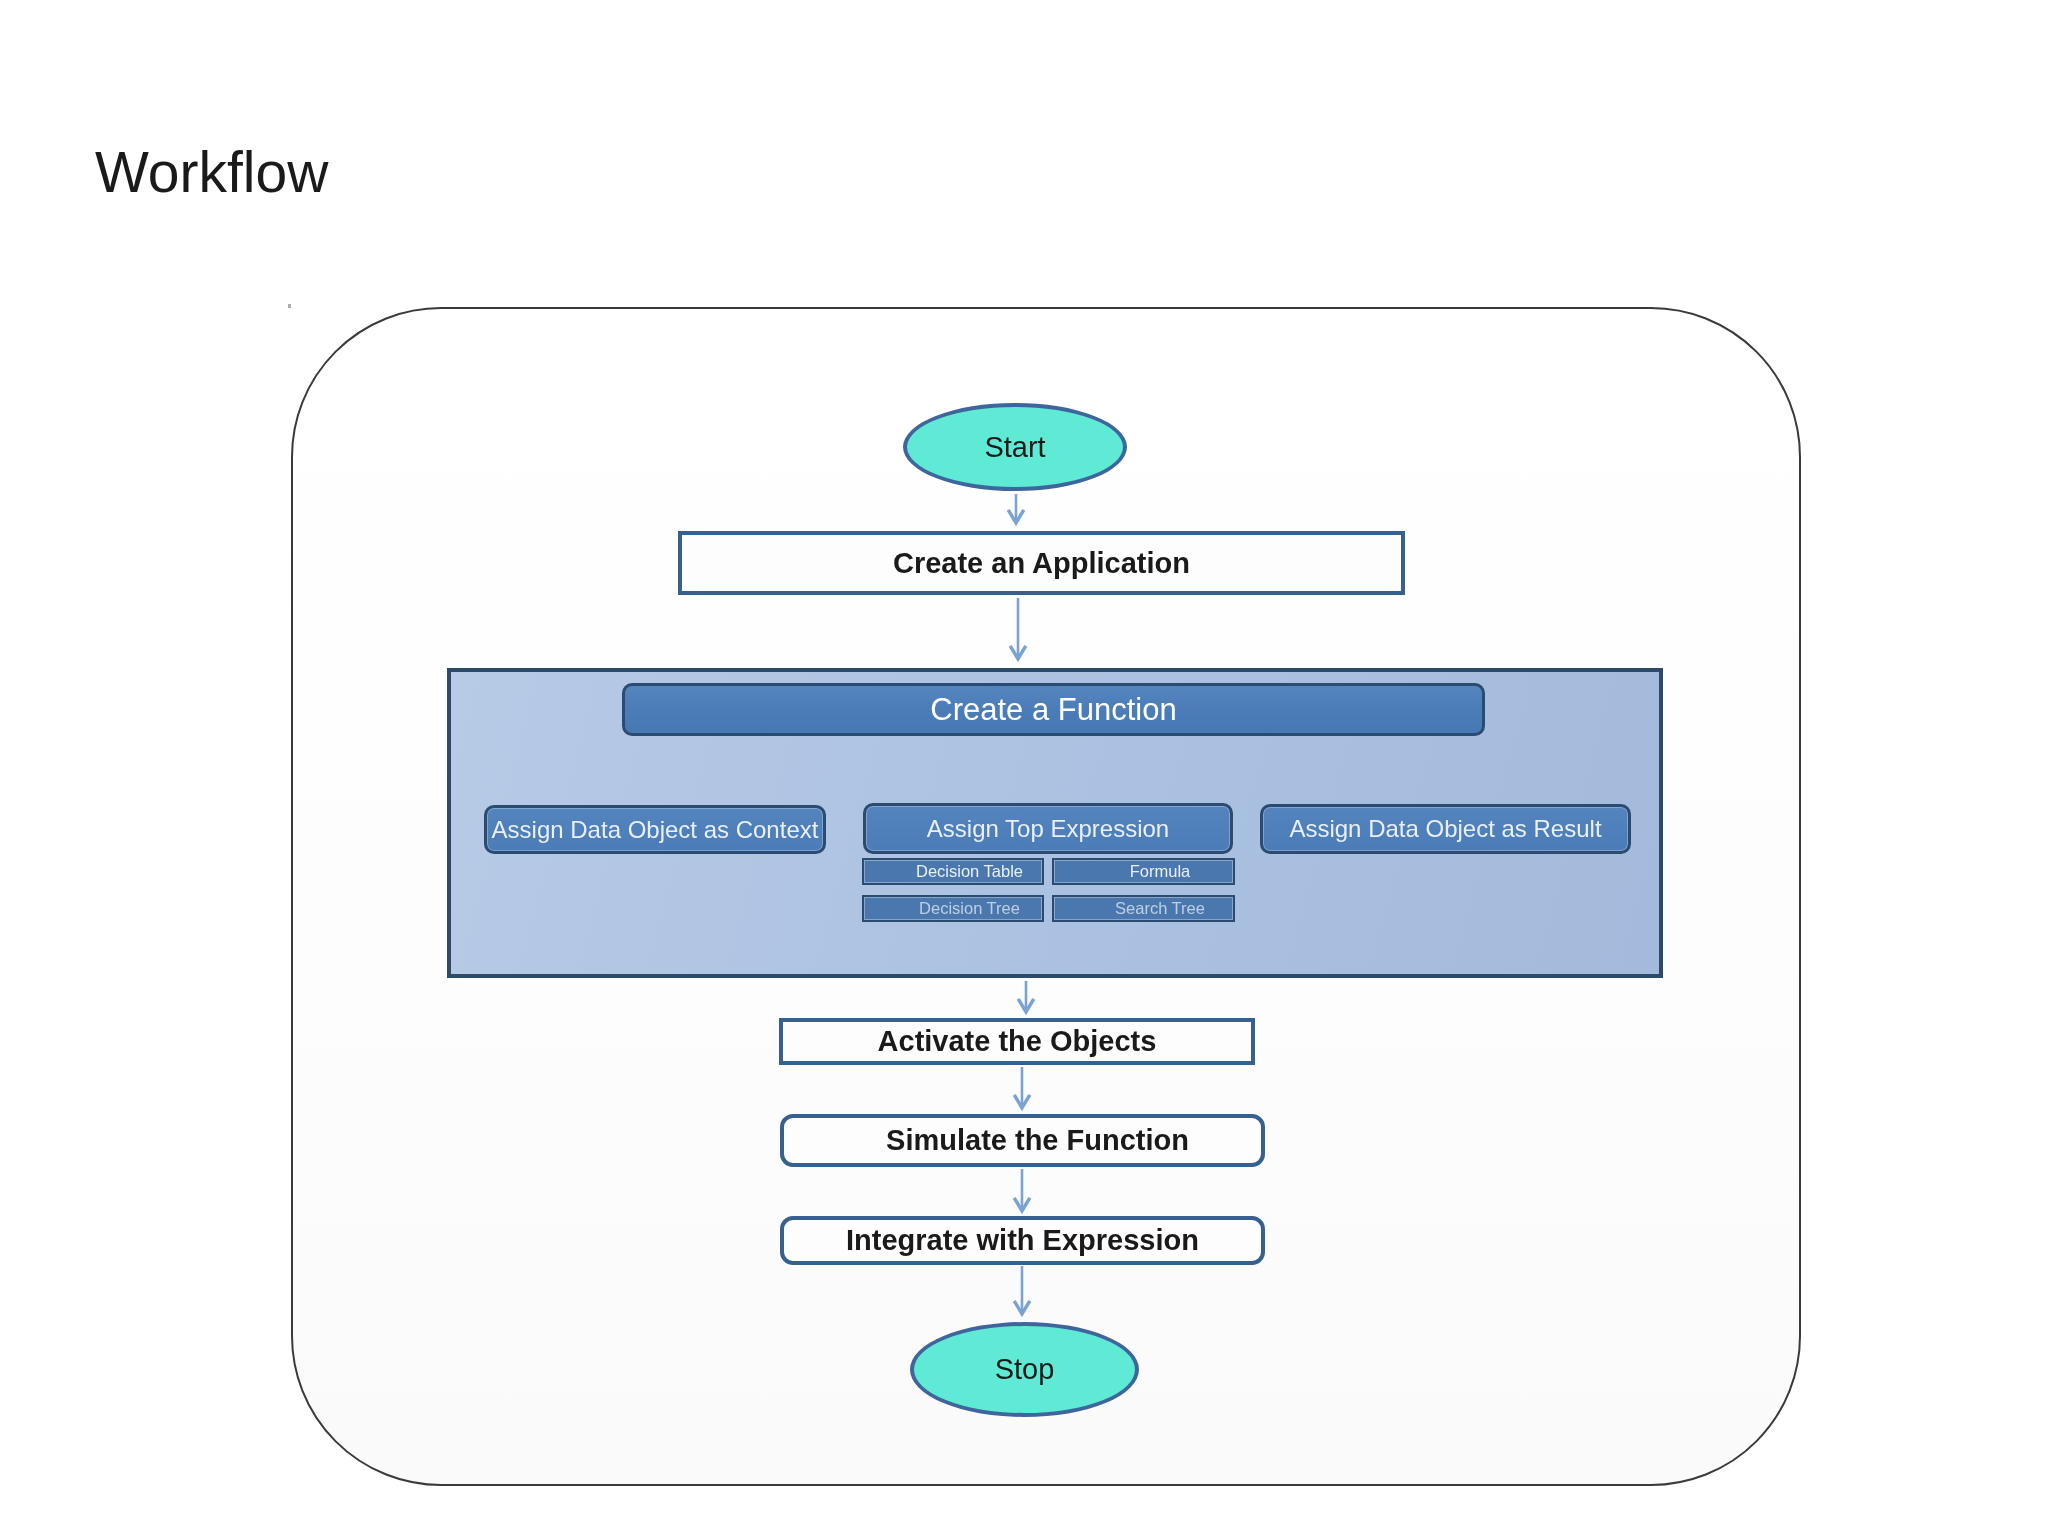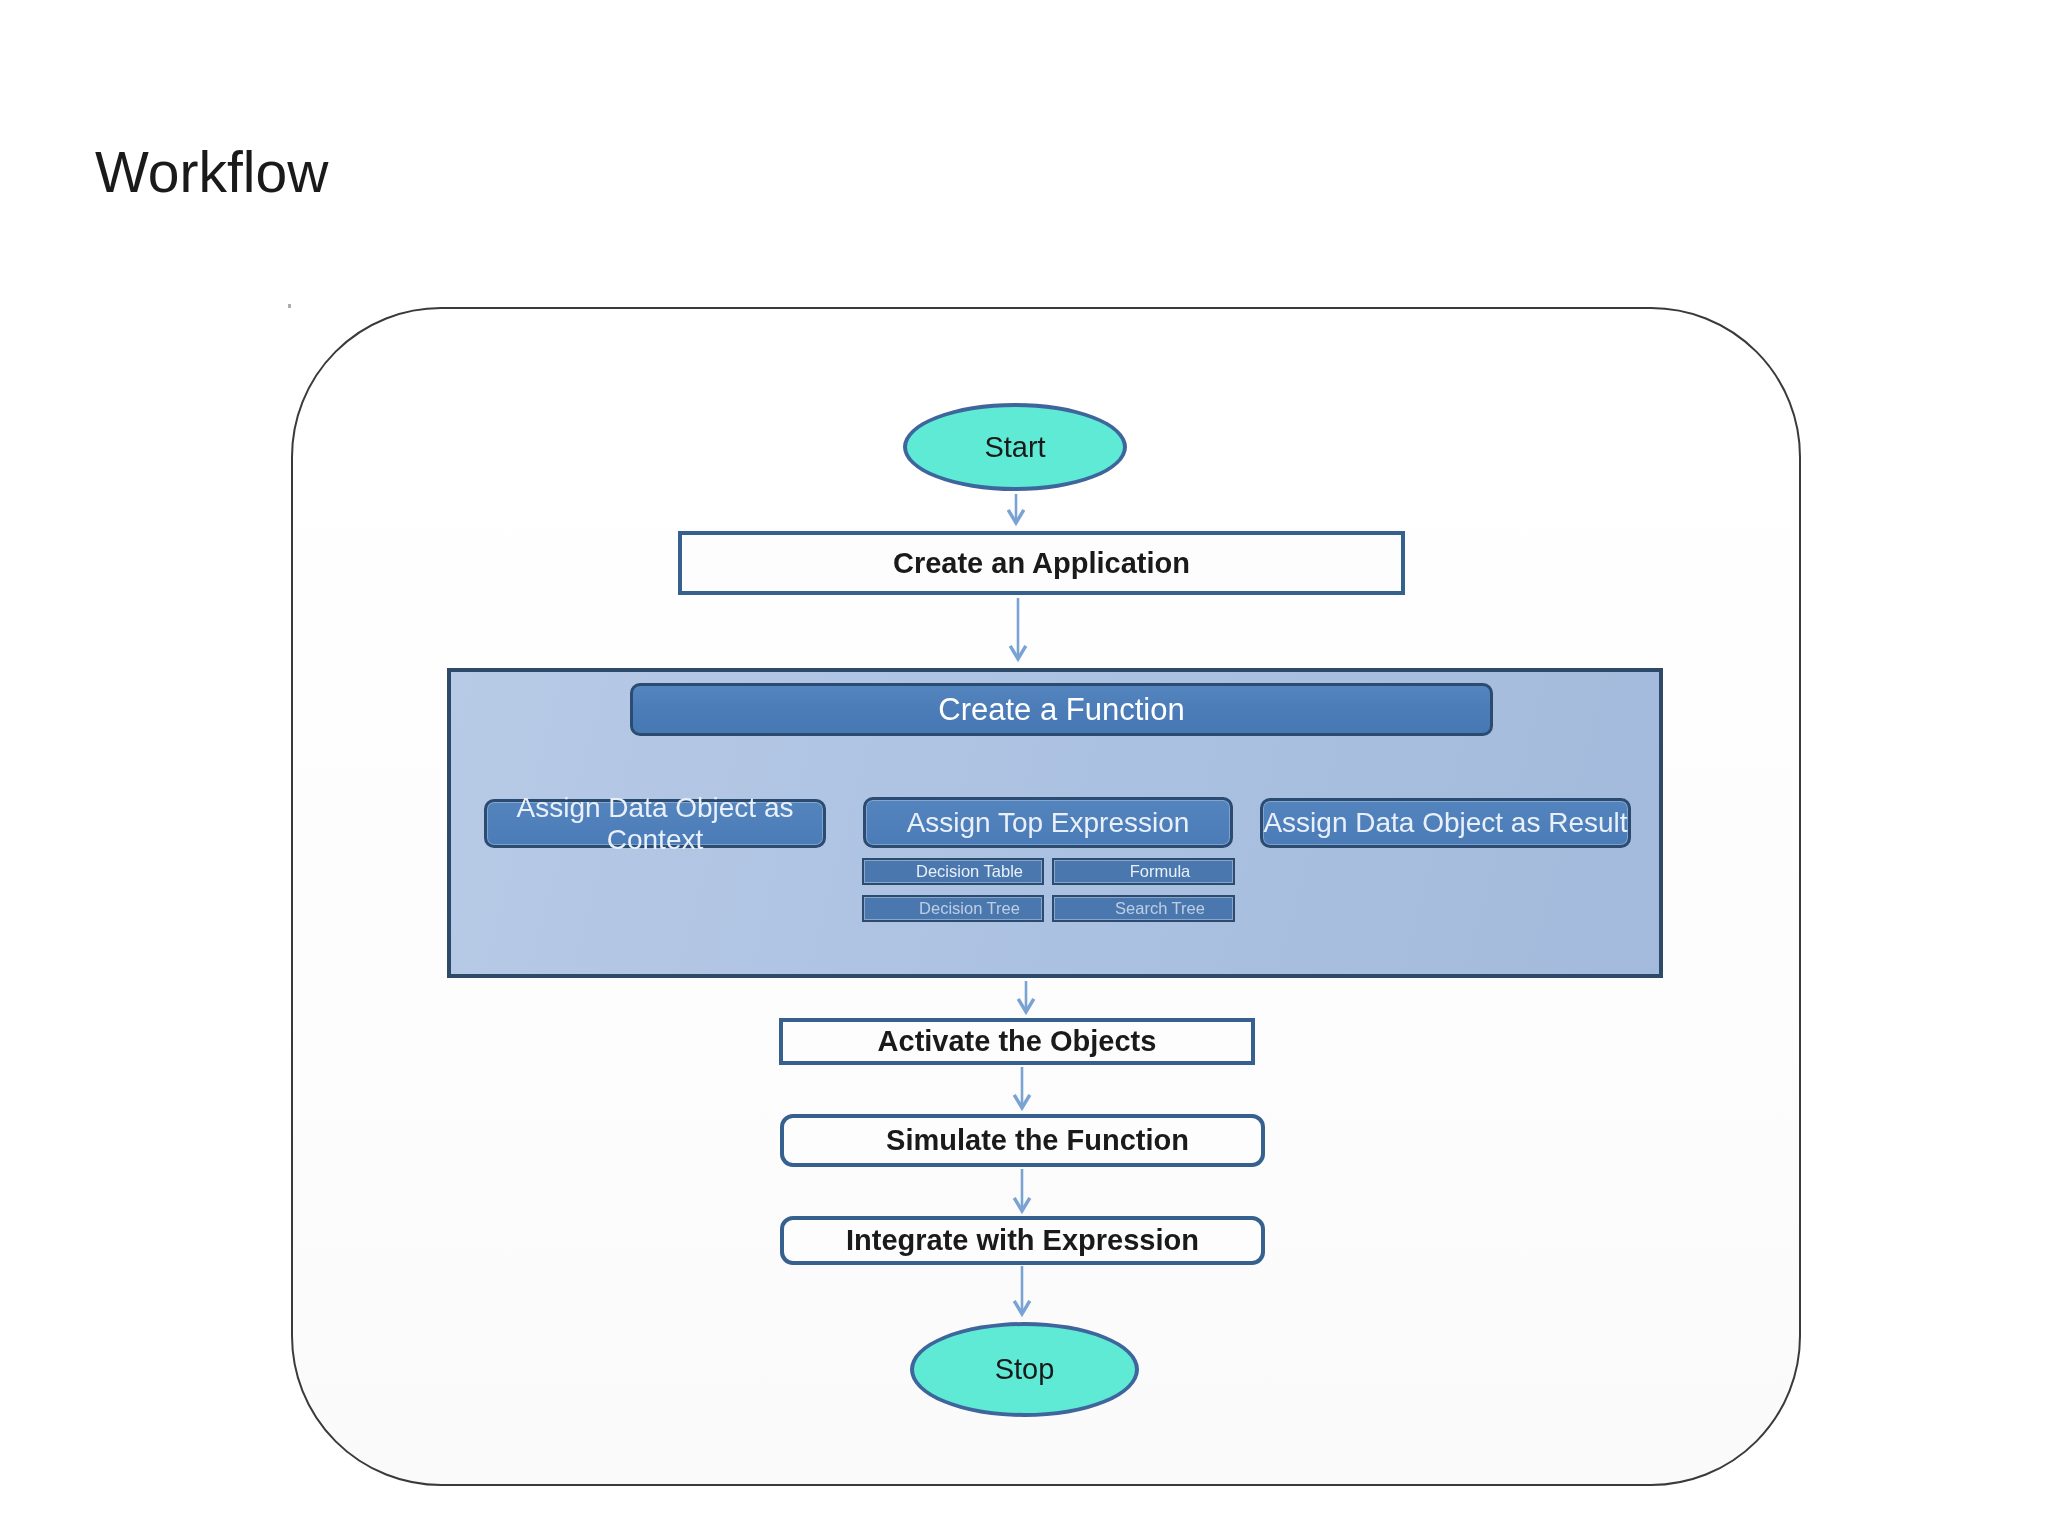--- a/index.html
+++ b/index.html
@@ -48,21 +48,21 @@
   }
   .bluebar{
     border:3px solid var(--node-border);border-radius:10px;
     background:linear-gradient(180deg,#5585bf 0%,#4c7db8 45%,#4678b4 100%);
     color:#ffffff;font-size:31px;font-weight:400;
   }
   .bluebox{
     border:3px solid var(--node-border);border-radius:10px;
     box-shadow:inset 0 0 0 1px rgba(255,255,255,.28);
     background:linear-gradient(180deg,#5484be 0%,#4b7cb7 100%);
-    color:var(--text-light);font-size:28px;font-weight:400;
+    color:var(--text-light);font-size:24px;font-weight:400;margin-top:6px;
   }
   .minibox{
     border:2px solid var(--node-border);
     box-shadow:inset 0 0 0 1px rgba(255,255,255,.35);
     background:var(--mini-fill);
     color:var(--text-light);font-size:16.5px;font-weight:400;padding-left:33px;
   }
   .minibox.faded{color:rgba(233,240,249,.72);}
   svg.arrows{position:absolute;left:0;top:0;pointer-events:none;}
   svg.arrows line{stroke:var(--arrow);stroke-width:2.6;}
@@ -97,21 +97,21 @@
   <div class="node ellipse" style="left:903px;top:403px;width:224px;height:88px;">
     <span>Start</span>
   </div>
 
   <div class="node wbox" style="left:678px;top:531px;width:727px;height:64px;">
     <span>Create an Application</span>
   </div>
 
   <div class="fn-container"></div>
 
-  <div class="node bluebar" style="left:622px;top:683px;width:863px;height:53px;margin-left:8px;">
+  <div class="node bluebar" style="left:622px;top:683px;width:863px;height:53px;">
     <span>Create a Function</span>
   </div>
 
   <div class="node bluebox" style="left:484px;top:799px;width:342px;height:49px;">
     <span>Assign Data Object as Context</span>
   </div>
 
   <div class="node bluebox" style="left:863px;top:797px;width:370px;height:51px;">
     <span>Assign Top Expression</span>
   </div>

